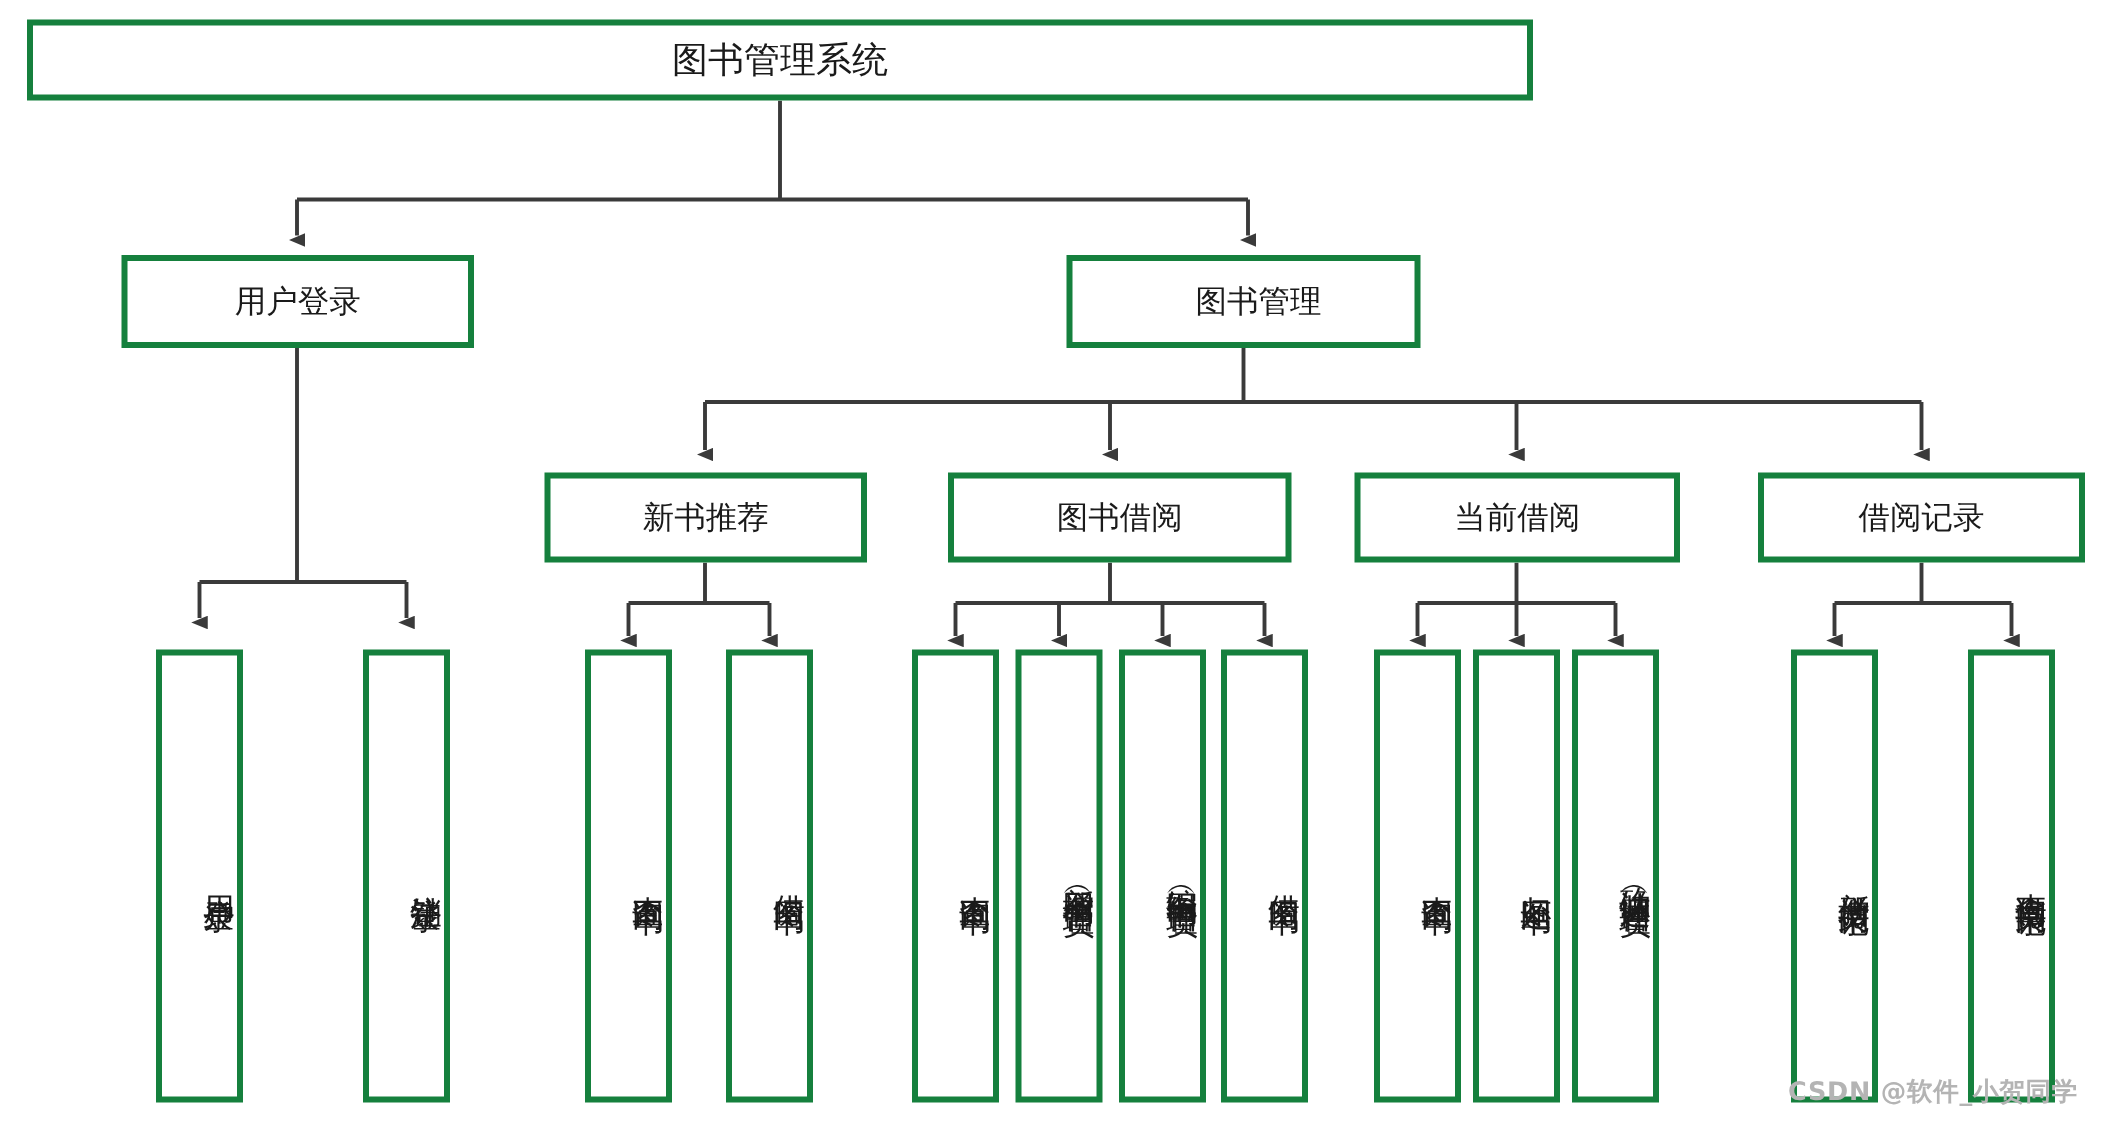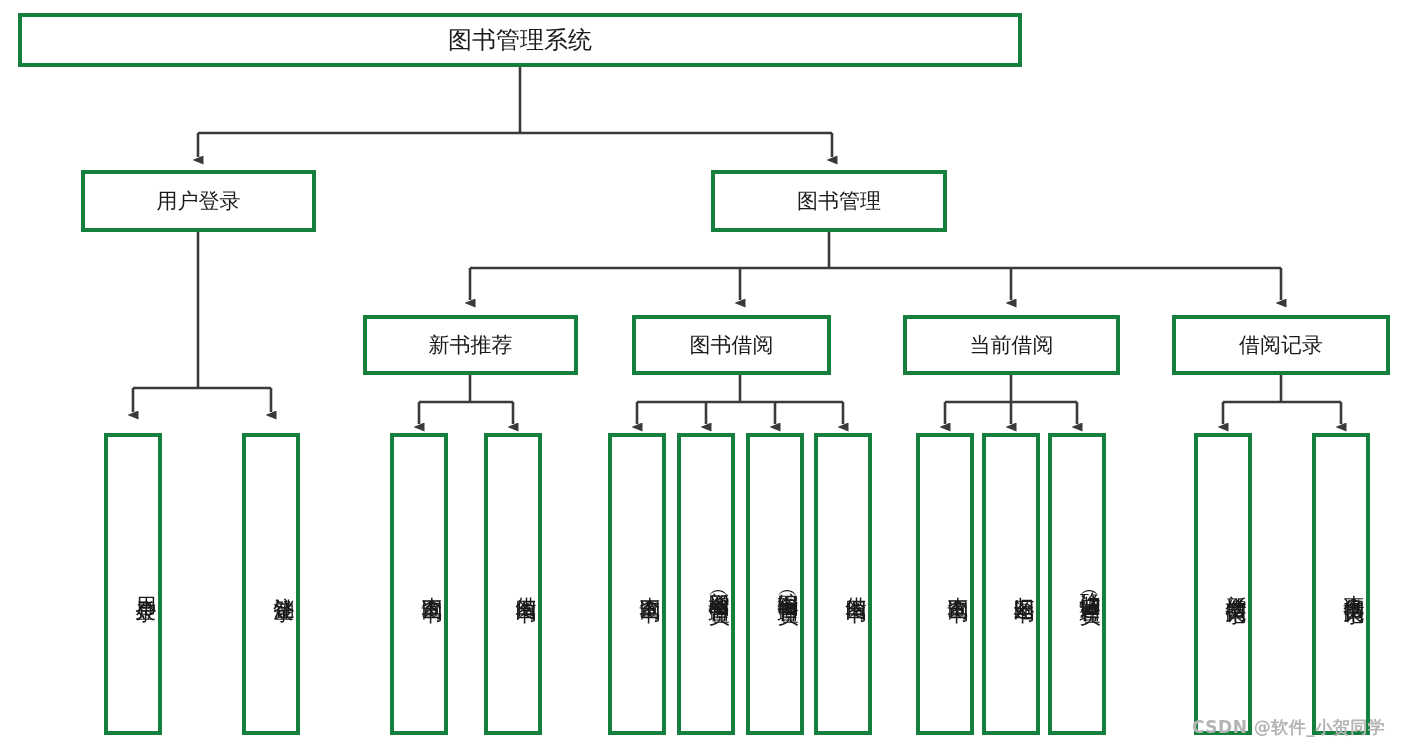--- a/index.html
+++ b/index.html
@@ -131,21 +131,21 @@
   <div class="node lvl2" style="left:81px; top:170px; width:235px; height:62px;">
     <span>用户登录</span>
   </div>
   <div class="node lvl2" style="left:711px; top:170px; width:236px; height:62px;padding-left:20px;">
     <span>图书管理</span>
   </div>
 
   <div class="node lvl3" style="left:363px; top:315px; width:215px; height:60px;">
     <span>新书推荐</span>
   </div>
-  <div class="node lvl3" style="left:632px; top:315px; width:199px; height:60px;">
+  <div class="node lvl3" style="left:632px; top:315px; width:229px; height:60px;">
     <span>图书借阅</span>
   </div>
   <div class="node lvl3" style="left:1172px; top:315px; width:218px; height:60px;">
     <span>借阅记录</span>
   </div>
   <div class="node lvl3" style="left:903px; top:315px; width:217px; height:60px;">
     <span>当前借阅</span>
   </div>
 
   <div class="node leaf" style="left:104px; top:433px; width:58px; height:302px;">

